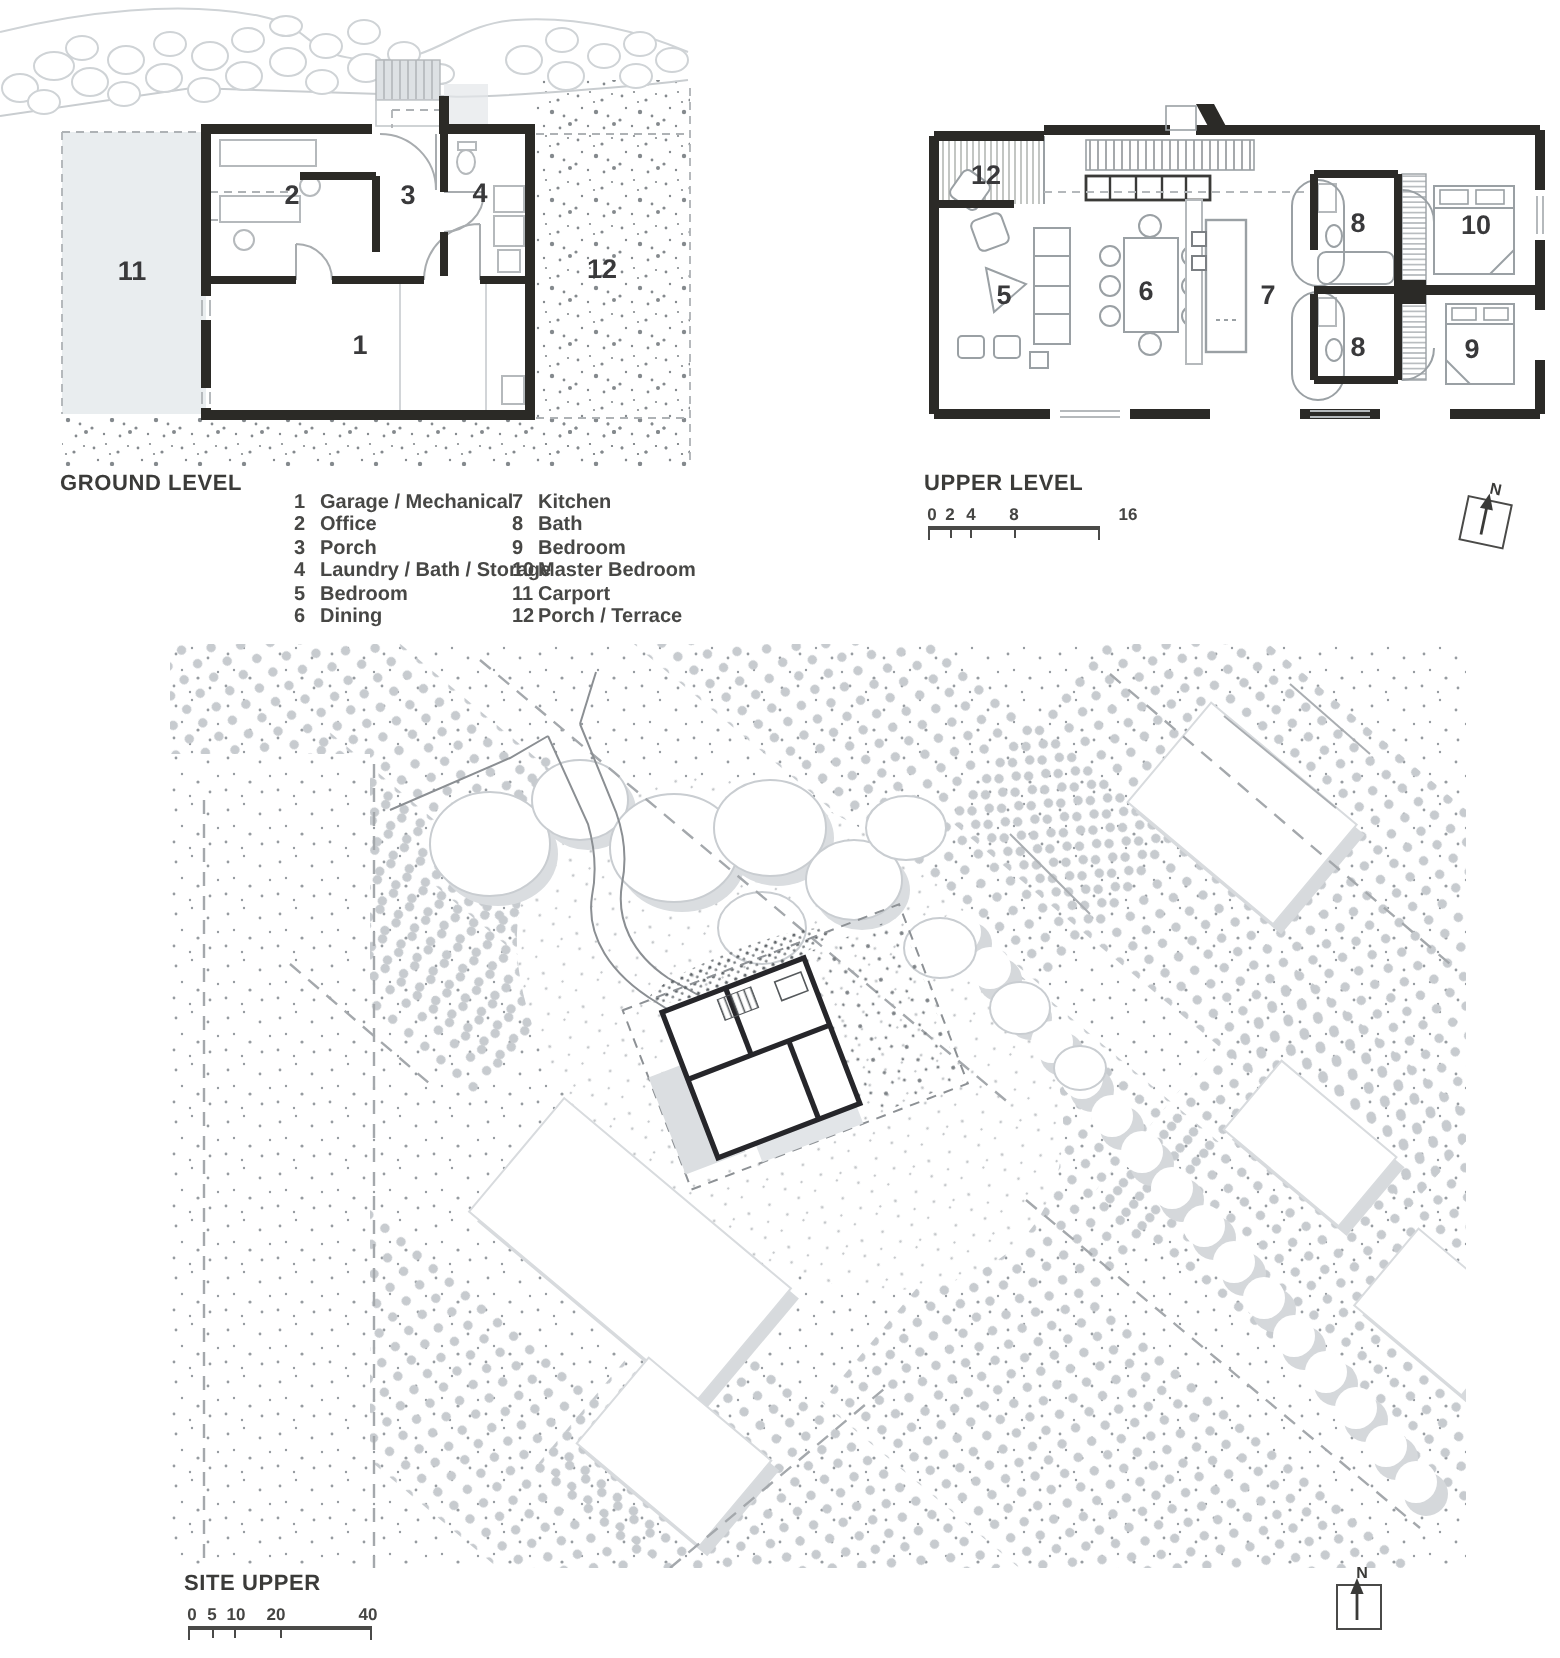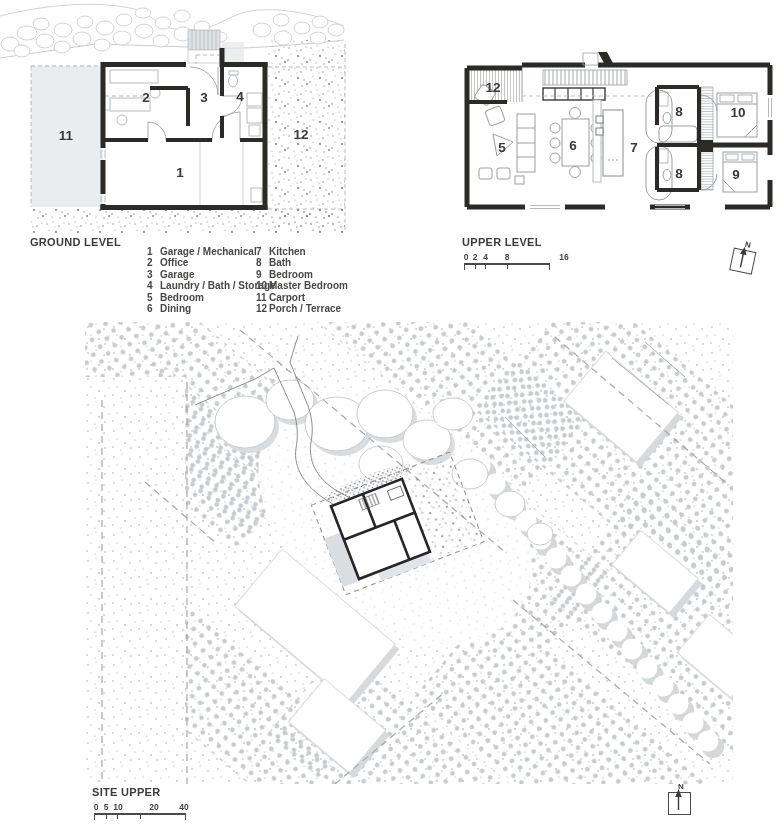--- a/index.html
+++ b/index.html
@@ -301,21 +301,21 @@
     <div class="legend-row">
         <span class="num">1</span>
         <span>Garage / Mechanical</span>
       </div>
     <div class="legend-row">
         <span class="num">2</span>
         <span>Office</span>
       </div>
     <div class="legend-row">
         <span class="num">3</span>
-        <span>Garage</span>
+        <span>Porch</span>
       </div>
     <div class="legend-row">
         <span class="num">4</span>
         <span>Laundry / Bath / Storage</span>
       </div>
     <div class="legend-row">
         <span class="num">5</span>
         <span>Bedroom</span>
       </div>
     <div class="legend-row">
@@ -550,21 +550,21 @@
       <rect x="14" y="-30" width="14" height="10" fill="#fff" stroke="#55595c" stroke-width=".8"></rect>
     </g>
   </svg>
 
   <div class="abs plan-title" style="left:92px;top:786px">SITE UPPER</div>
 
   <div class="scalebar" style="left:94px;top:802px;width:92px">
     <span class="sb-num" style="left:2px">0</span>
     <span class="sb-num" style="left:12px">5</span>
     <span class="sb-num" style="left:24px">10</span>
-    <span class="sb-num" style="left:60px">20</span>
+    <span class="sb-num" style="left:44px">20</span>
     <span class="sb-num" style="left:90px">40</span>
     <div class="sb-line"></div>
     <div class="sb-tick end" style="left:0"></div>
       <div class="sb-tick" style="left:11.5px"></div>
     <div class="sb-tick" style="left:23px"></div>
       <div class="sb-tick" style="left:46px"></div>
     <div class="sb-tick end" style="left:90.6px"></div>
   </div>
 
   <div class="north" style="left:664px;top:780px">

